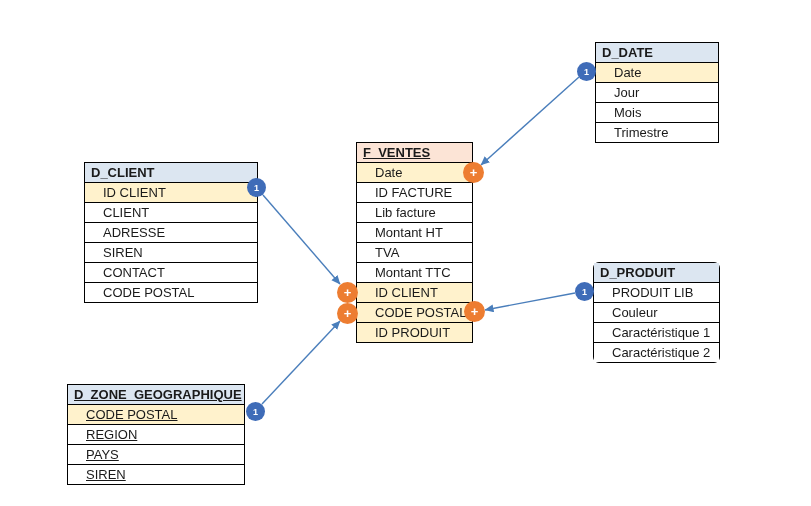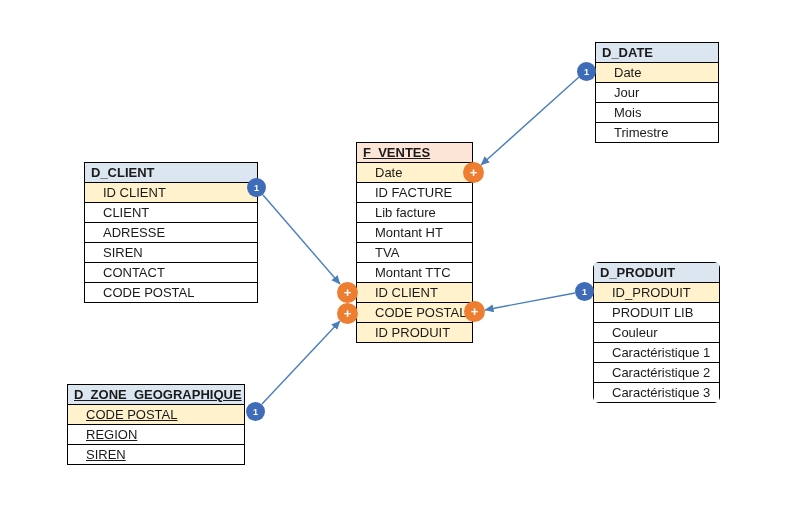--- a/index.html
+++ b/index.html
@@ -89,20 +89,21 @@
         <div class="trow">CONTACT</div>
         <div class="trow">CODE POSTAL</div>
       </div>
   </div>
 
   <div class="etable dim pos-d-zone">
     <div class="t-header">D_ZONE_GEOGRAPHIQUE</div>
     <div>
         <div class="trow key">CODE POSTAL</div>
         <div class="trow">REGION</div>
+        <div class="trow">PAYS</div>
         <div class="trow">SIREN</div>
       </div>
   </div>
 
   <div class="etable fact pos-f-ventes">
     <div class="t-header">F_VENTES</div>
     <div>
         <div class="trow key">Date</div>
         <div class="trow">ID FACTURE</div>
         <div class="trow">Lib facture</div>
@@ -121,26 +122,24 @@
         <div class="trow key">Date</div>
         <div class="trow">Jour</div>
         <div class="trow">Mois</div>
         <div class="trow">Trimestre</div>
       </div>
   </div>
 
   <div class="etable dim pos-d-produit">
     <div class="t-header">D_PRODUIT</div>
     <div>
-        <div class="trow key">ID_PRODUIT</div>
         <div class="trow">PRODUIT LIB</div>
         <div class="trow">Couleur</div>
         <div class="trow">Caractéristique 1</div>
         <div class="trow">Caractéristique 2</div>
-        <div class="trow">Caractéristique 3</div>
       </div>
   </div>
 
   <div class="badge one  pos-b-date-one">1</div>
   <div class="badge many pos-b-date-many">+</div>
 
   <div class="badge one  pos-b-client-one">1</div>
   <div class="badge many pos-b-client-many">+</div>
 
   <div class="badge one  pos-b-zone-one">1</div>

